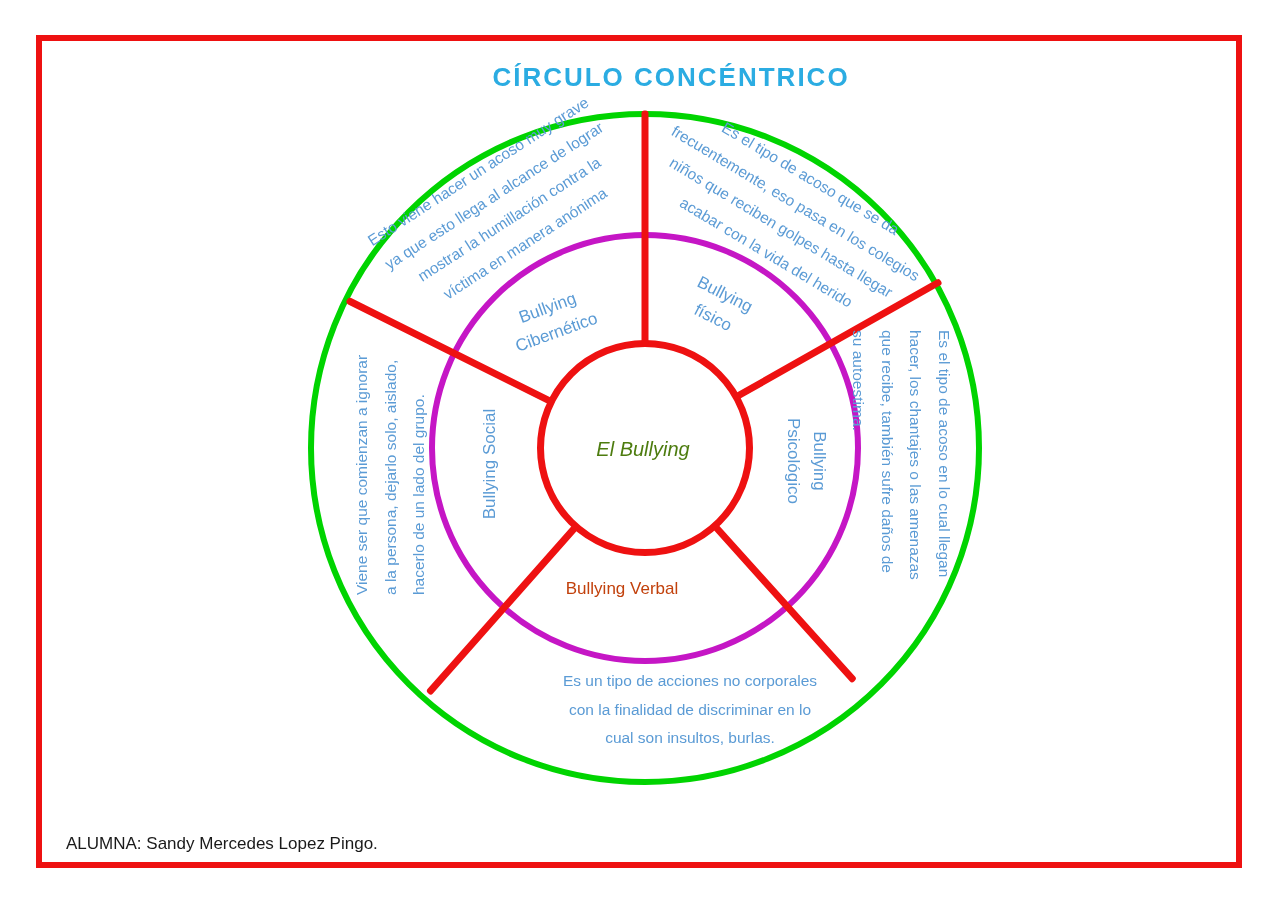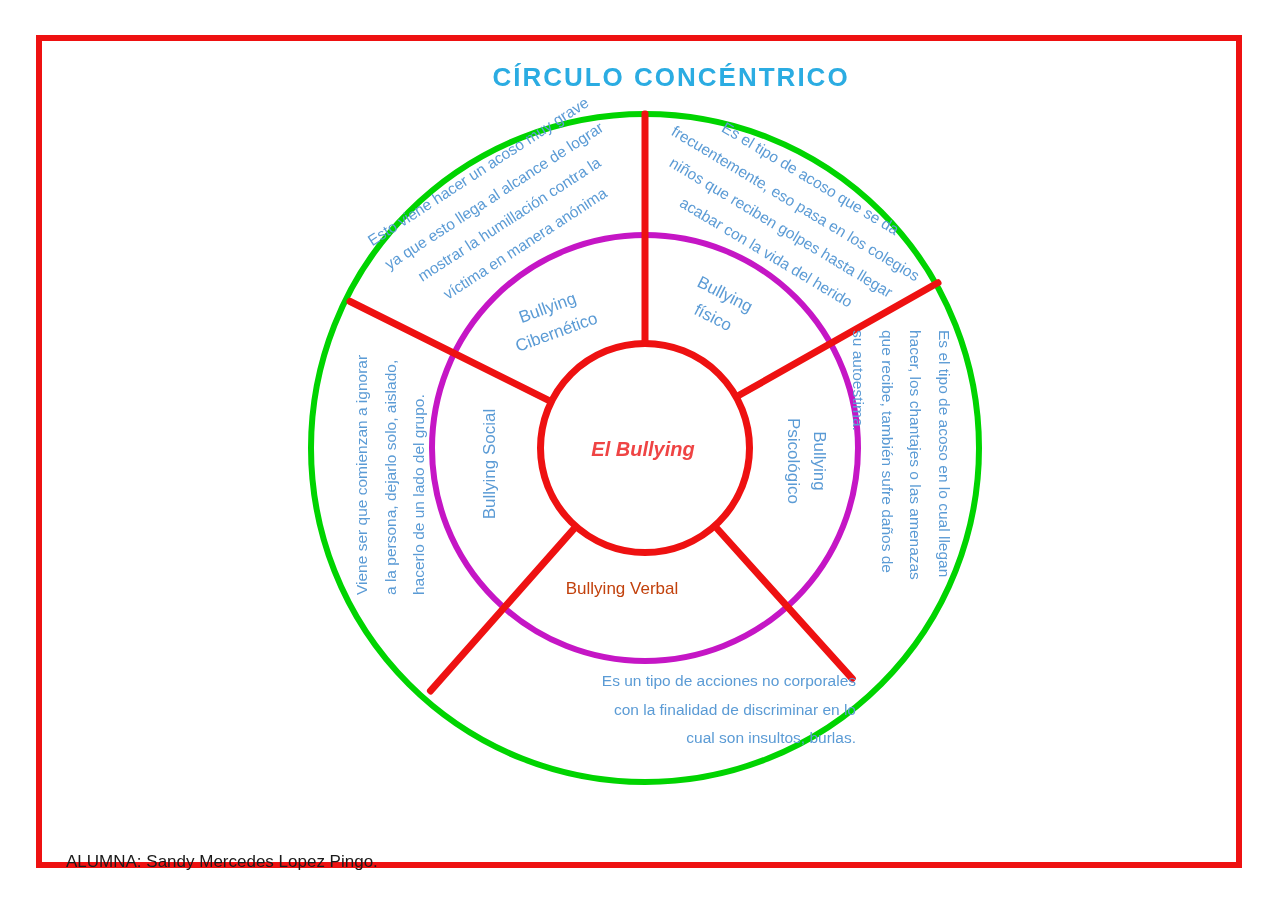--- a/index.html
+++ b/index.html
@@ -30,36 +30,36 @@
   .r-lr{width:210px;transform:rotate(48deg) translateX(103px);}
   .r-ll{width:224px;transform:rotate(131.5deg) translateX(103px);}
   .txt{
     position:absolute;color:#5b9bd5;font-size:15.5px;line-height:1.85;
     white-space:pre-line;
   }
   .d-tl{left:502px;top:208px;width:332px;text-align:center;transform:translate(-50%,-50%) rotate(-33deg);}
   .d-tr{left:788px;top:216px;width:342px;text-align:center;transform:translate(-50%,-50%) rotate(31deg);}
   .d-r{left:901px;top:477px;width:294px;text-align:left;transform:translate(-50%,-50%) rotate(90deg);}
   .d-l{left:391px;top:464px;width:262px;text-align:left;transform:translate(-50%,-50%) rotate(-90deg);}
-  .d-b{left:690px;top:710px;width:332px;text-align:right;transform:translate(-50%,-50%);}
+  .d-b{left:690px;top:710px;width:332px;text-align:center;transform:translate(-50%,-50%);}
   .ring-label{
     position:absolute;color:#5b9bd5;font-size:17px;line-height:1.5;
     white-space:pre-line;text-align:center;
   }
   .l-cib{left:552px;top:320px;transform:translate(-50%,-50%) rotate(-20deg);}
   .l-fis{left:719px;top:306px;transform:translate(-50%,-50%) rotate(27deg);}
   .l-psi{left:806px;top:461px;transform:translate(-50%,-50%) rotate(90deg);}
   .l-soc{left:490px;top:464px;transform:translate(-50%,-50%) rotate(-90deg);white-space:nowrap;}
   .l-ver{left:622px;top:589px;transform:translate(-50%,-50%);white-space:nowrap;color:#c2410c;}
   .center-label{
     position:absolute;left:643px;top:449px;transform:translate(-50%,-50%);
-    font-size:20px;font-weight:bold;font-style:italic;color:#ef4444;white-space:nowrap;
+    font-size:20px;font-weight:normal;font-style:italic;color:#4d7c0f;white-space:nowrap;
   }
   .footer{
-    position:absolute;left:66px;top:834px;font-size:17px;color:#1a1a1a;white-space:nowrap;margin-top:18px;
+    position:absolute;left:66px;top:834px;font-size:17px;color:#1a1a1a;white-space:nowrap;
   }
 </style>
 </head>
 <body>
 
 <div>
   <div class="page-border"></div>
 
   <h1 class="title">CÍRCULO CONCÉNTRICO</h1>
 

